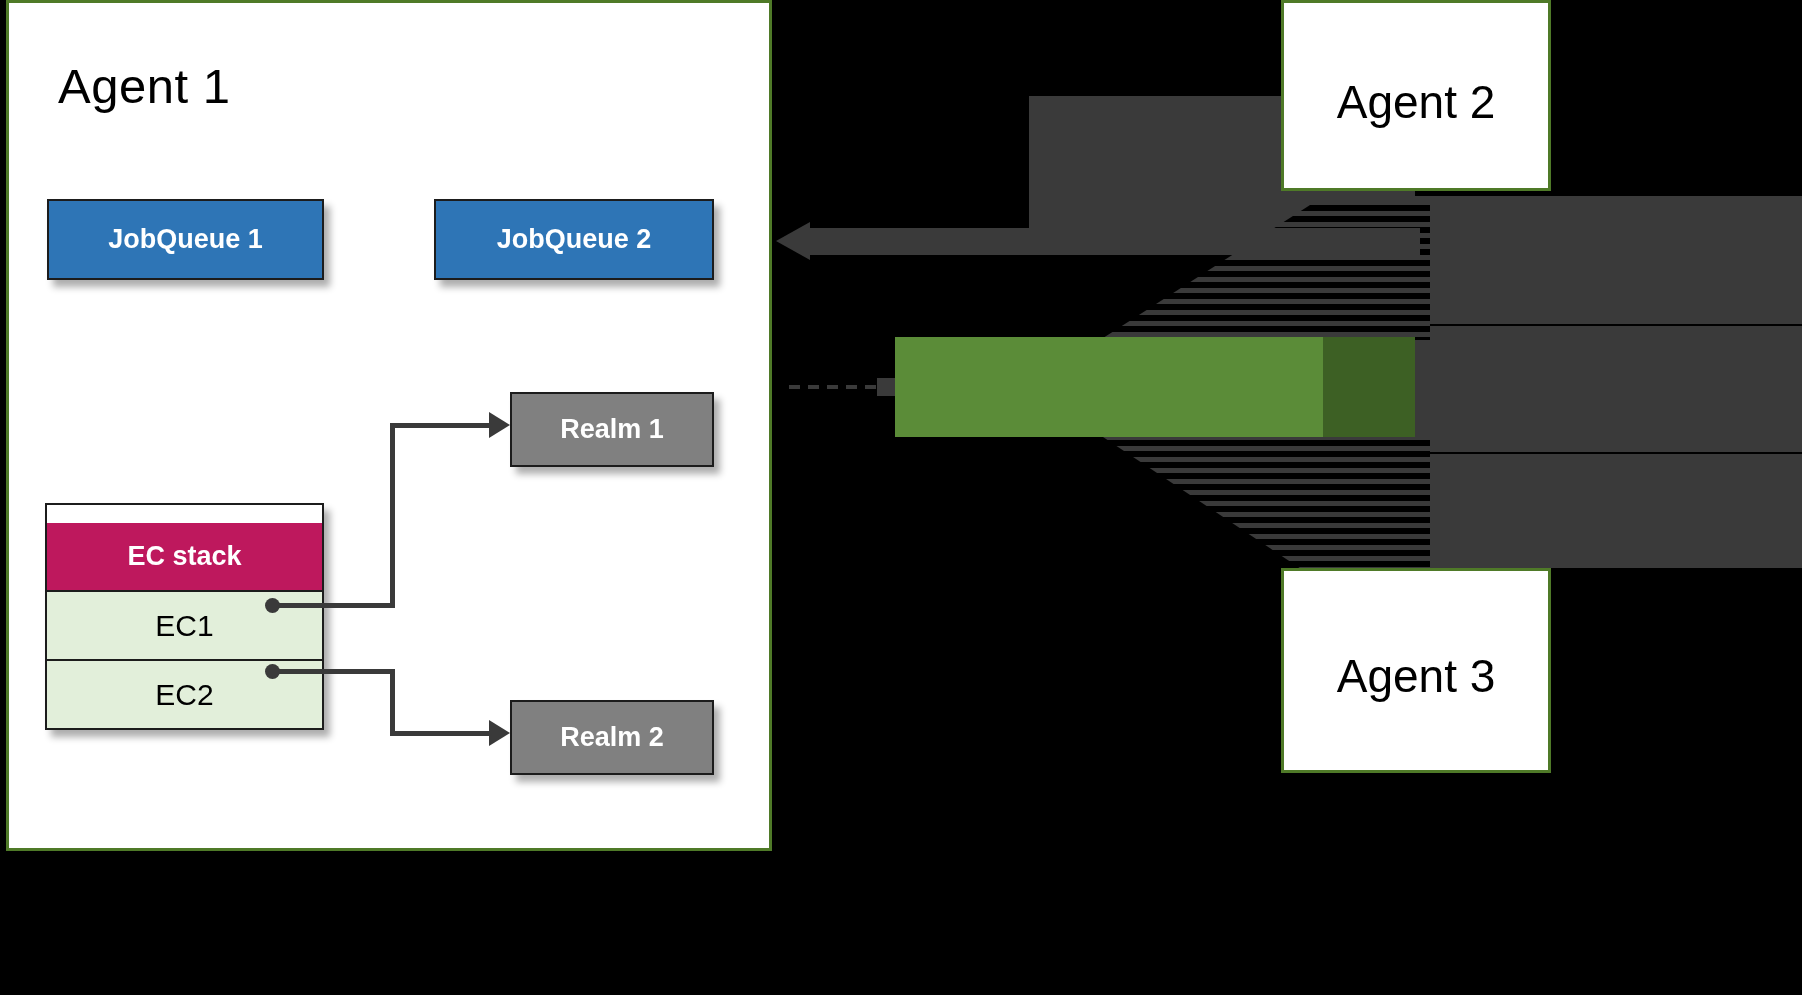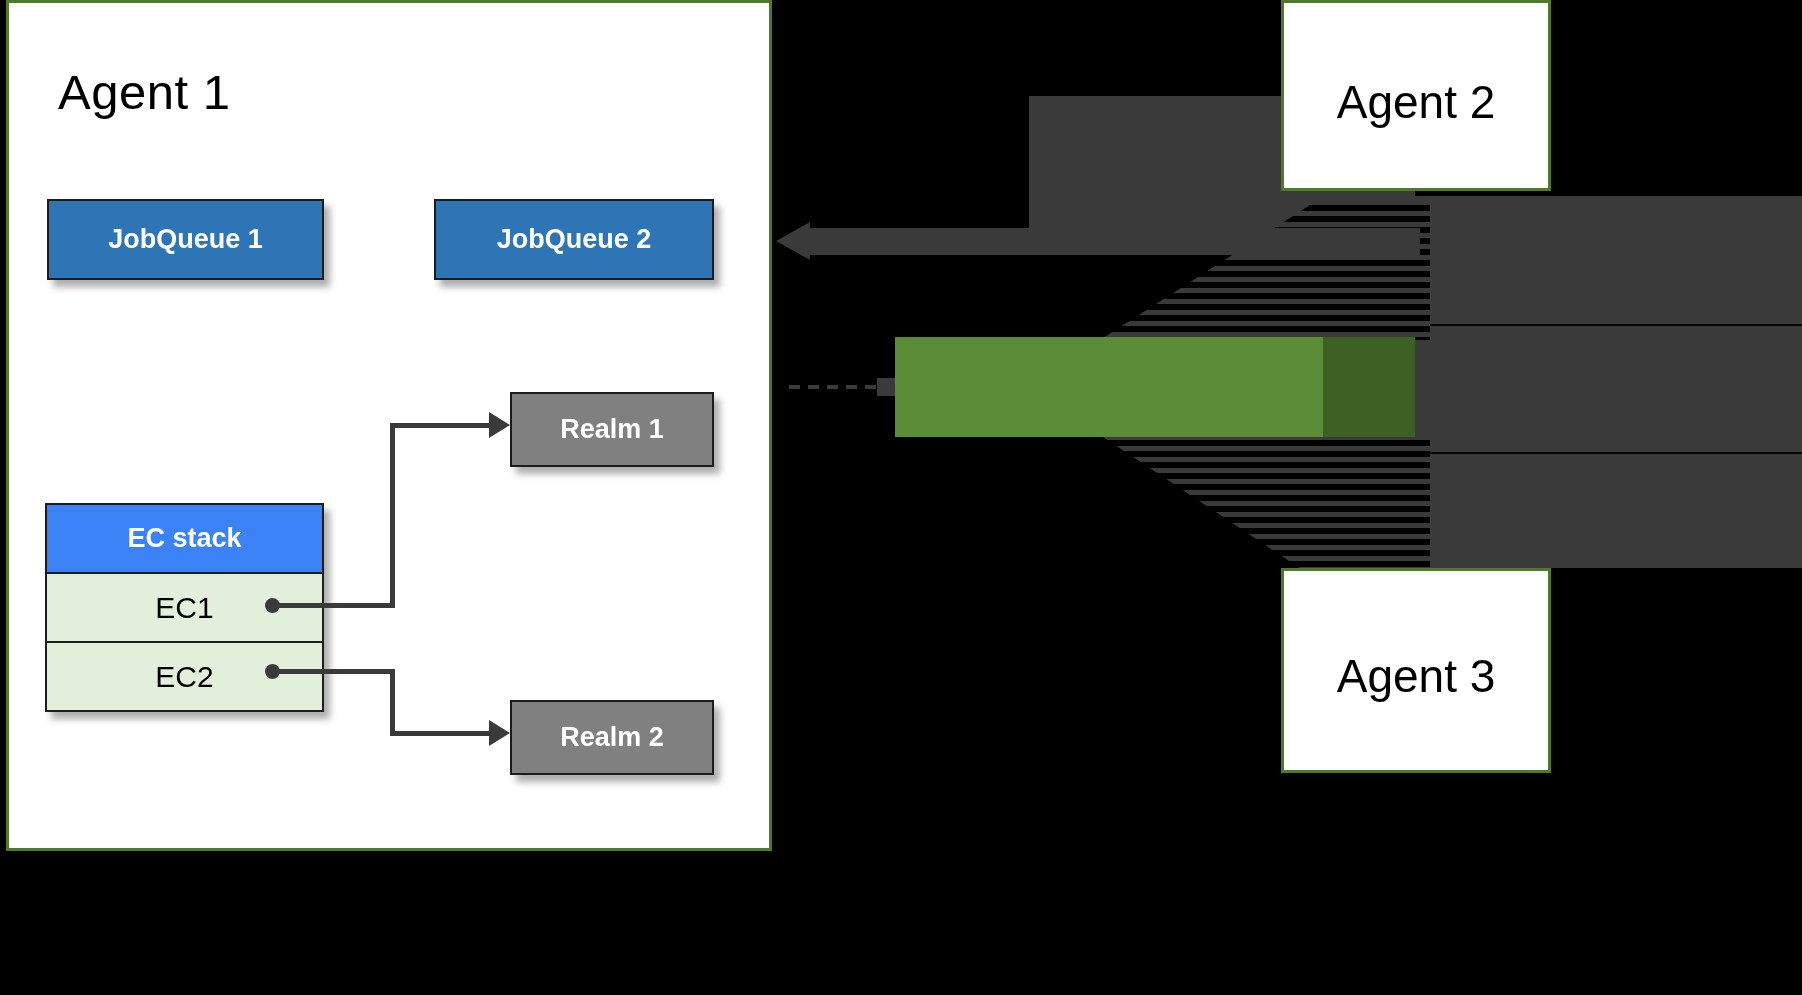--- a/index.html
+++ b/index.html
@@ -22,21 +22,21 @@
 
   
   #agent1-panel {
     left: 6px; top: 0px;
     width: 766px; height: 851px;
     background: #ffffff;
     border: 3px solid #4f7a28;
     box-sizing: border-box;
   }
   #agent1-title {
-    left: 58px; top: 64px;
+    left: 58px; top: 58px;
     font-size: 49px;
     color: #000000;
     letter-spacing: 0.5px;
     white-space: nowrap;
   }
 
   
   .agent-panel {
     background: #ffffff;
     border: 3px solid #4f7a28;
@@ -168,28 +168,29 @@
 
   
   #ec-stack {
     left: 45px; top: 503px;
     width: 279px;
     border: 2px solid #1c1c1c;
     box-sizing: border-box;
     box-shadow: 6px 7px 7px rgba(0,0,0,0.32);
   }
   #ec-stack-header {
-    background: #3b82f6;
+    background: #be185d;
     color: #ffffff;
     font-weight: bold;
     font-size: 27px;
     height: 67px;
     display: flex; align-items: center; justify-content: center;
     border-bottom: 2px solid #1c1c1c;
     white-space: nowrap;
+    margin-top: 18px;
   }
   .ec-row {
     background: #e2efda;
     color: #000000;
     font-size: 30px;
     height: 67px;
     display: flex; align-items: center; justify-content: center;
     white-space: nowrap;
   }
   .ec-row + .ec-row { border-top: 2px solid #1c1c1c; }

